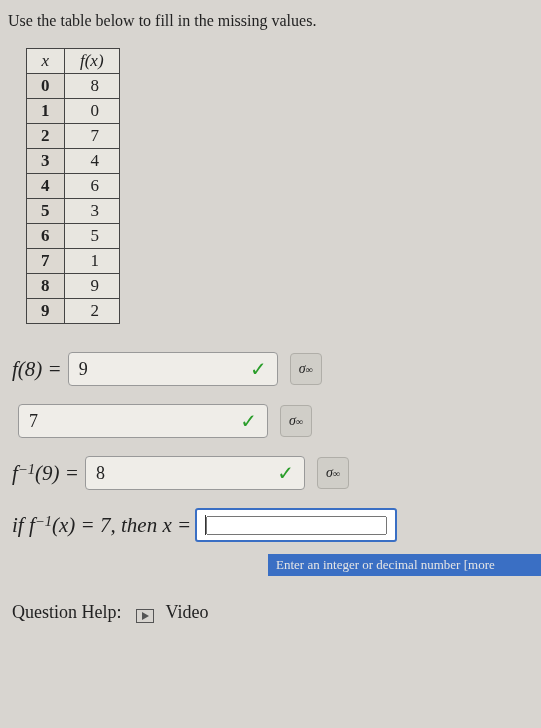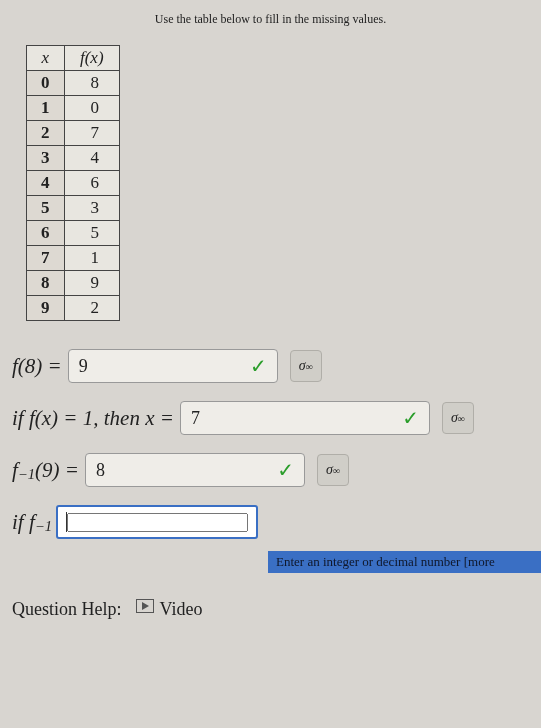--- a/index.html
+++ b/index.html
@@ -11,22 +11,21 @@
       width: 541px;
       height: 728px;
       background: #d8d5d0;
       font-family: Georgia, 'Times New Roman', serif;
       color: #222;
       padding: 12px 8px;
       font-size: 18px;
     }
     .instruction {
       margin-bottom: 18px;
-      font-size: 12px;
-      text-align: center;
+      font-size: 16px;
     }
     .table-wrap {
       margin-left: 18px;
       margin-bottom: 28px;
     }
     table {
       border-collapse: collapse;
       background: #e8e6e0;
     }
     table th, table td {
@@ -111,58 +110,58 @@
       height: 32px;
       background: #d0cec8;
       border: 1px solid #b0aea8;
       border-radius: 4px;
       margin-left: 6px;
       font-size: 14px;
       font-style: italic;
     }
     .hint-bar {
       background: #3a6fc4;
-      color: #0f172a;
+      color: #e5e5e5;
       font-size: 13px;
       padding: 3px 8px;
       margin-left: 260px;
       margin-top: -6px;
       white-space: nowrap;
       overflow: hidden;
       width: 273px;
     }
     .qhelp {
       margin-top: 26px;
       margin-left: 4px;
       font-size: 18px;
       display: flex;
       align-items: center;
       gap: 14px;
     }
     .video-link {
       display: inline-flex;
-      align-items: flex-start;
-      gap: 6px;
+      align-items: flex-end;
+      gap: 12px;
     }
     .video-icon {
       display: inline-flex;
       width: 18px;
       height: 14px;
       border: 1px solid #555;
       align-items: center;
       justify-content: center;
     }
     .sup {
       font-size: 0.7em;
       vertical-align: super;
     }
     .w1 { min-width: 210px; }
     .w2 { min-width: 250px; }
     .w3 { min-width: 220px; }
-    .mathwrap { display:inline-flex; align-items:flex-end; white-space:nowrap;}
+    .mathwrap { display:inline-flex; align-items:flex-start; white-space:nowrap;}
   </style>
 </head>
 <body>
 
 <div class="instruction">Use the table below to fill in the missing values.</div>
 
 <div class="table-wrap">
   <table>
     <thead>
       <tr>
@@ -223,23 +222,20 @@
     <span>9</span>
     <span class="checkmark">✓</span>
   </span>
   <span class="infinity-btn">
       <span>σ</span>
       <span class="sup">∞</span>
     </span>
 </div>
 
 <div class="eq-row">
-  <span class="mathwrap">
-      <span class="math">if f(x) = 1, then x = </span>
-    </span>
   <span class="answer-box correct w2">
     <span>7</span>
     <span class="checkmark">✓</span>
   </span>
   <span class="infinity-btn">
       <span>σ</span>
       <span class="sup">∞</span>
     </span>
 </div>
 
@@ -256,20 +252,21 @@
   <span class="infinity-btn">
       <span>σ</span>
       <span class="sup">∞</span>
     </span>
 </div>
 
 <div class="eq-row">
   <span class="mathwrap">
     <span class="math">if f</span>
       <span class="math sup">−1</span>
+      <span class="math">(x) = 7, then x = </span>
   </span>
   <span class="active-input">
     <span class="cursor"></span>
     <input type="text" value="" style="">
   </span>
 </div>
 
 <div class="hint-bar">Enter an integer or decimal number [more</div>
 
 <div class="qhelp">

